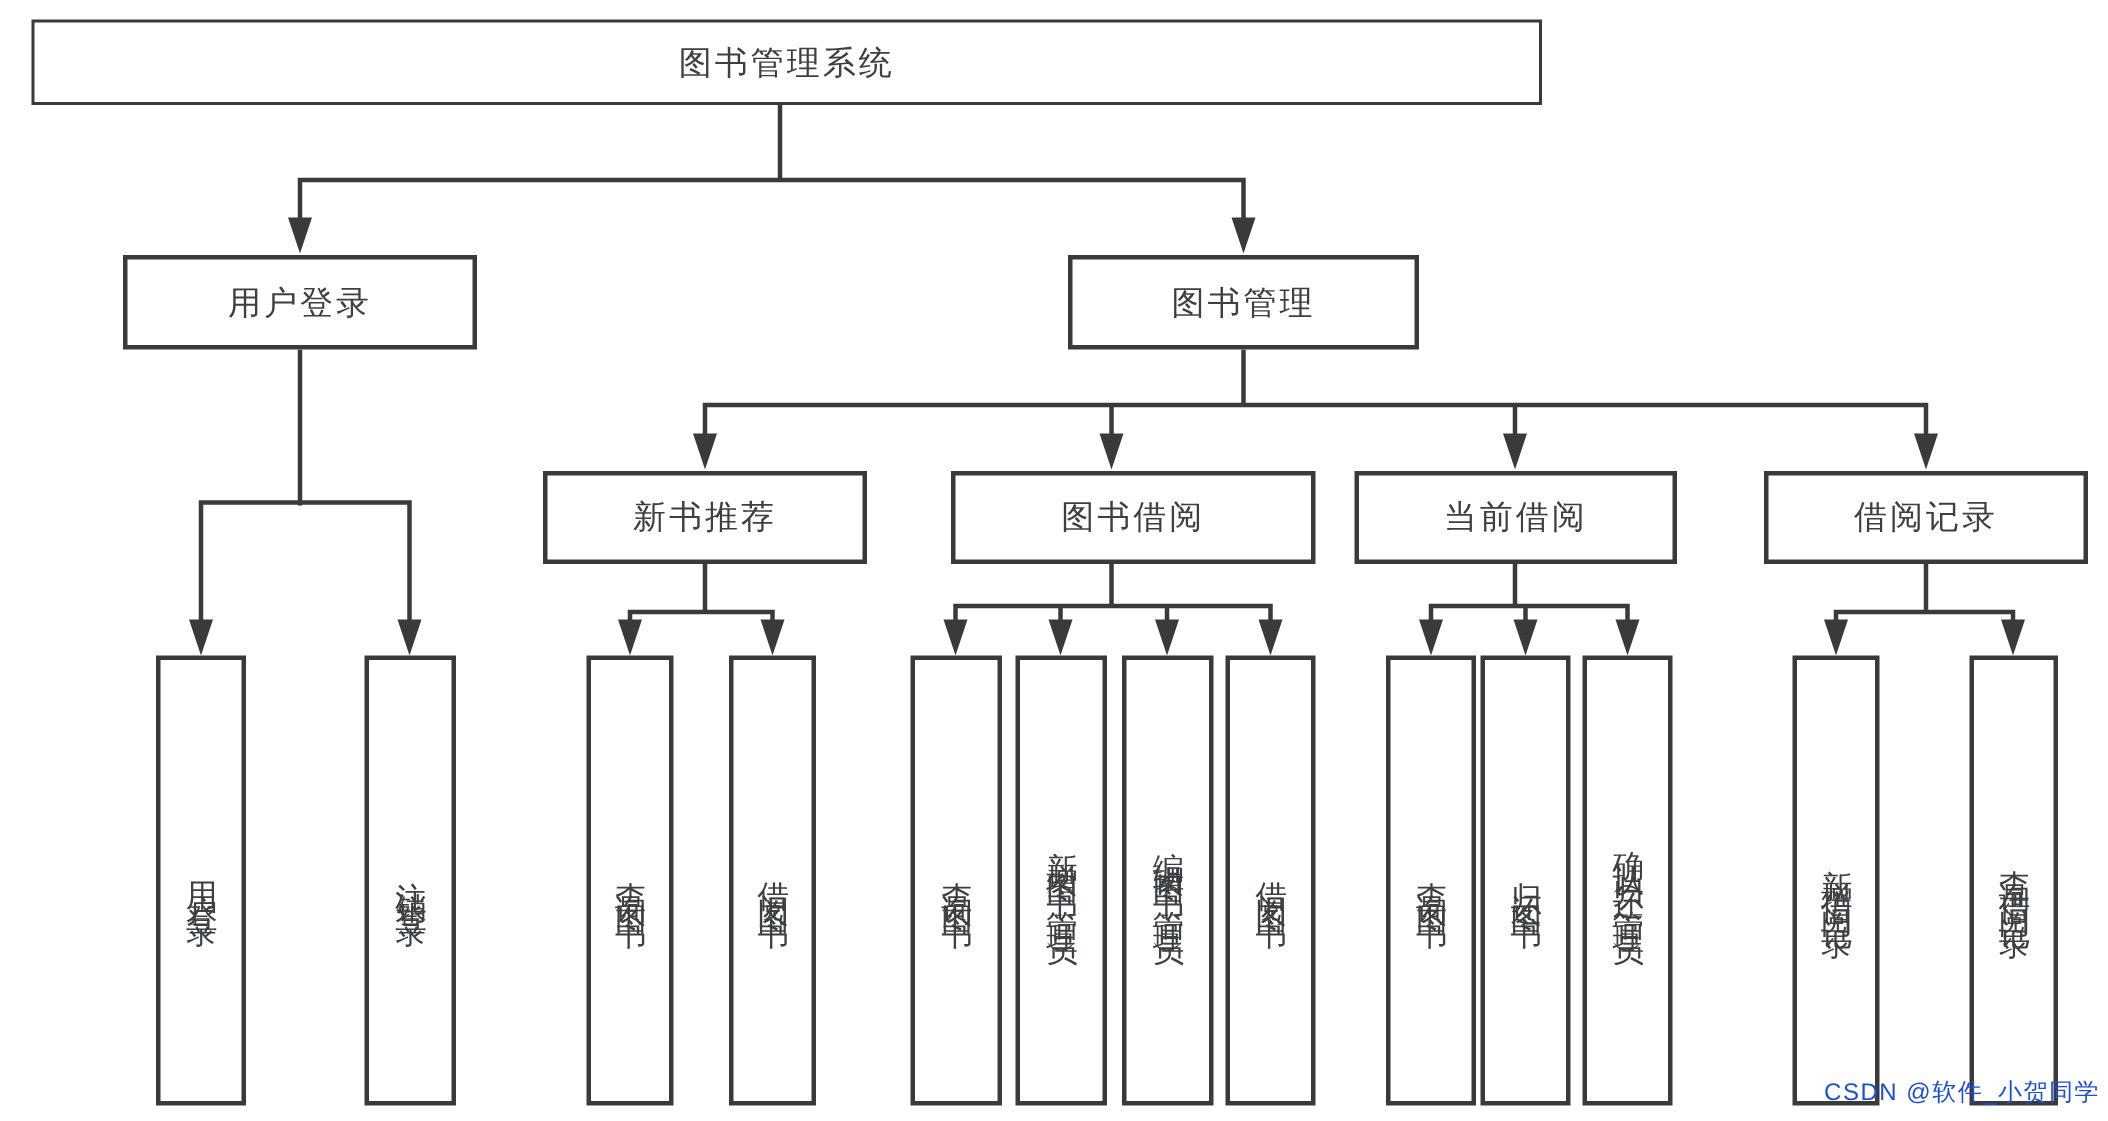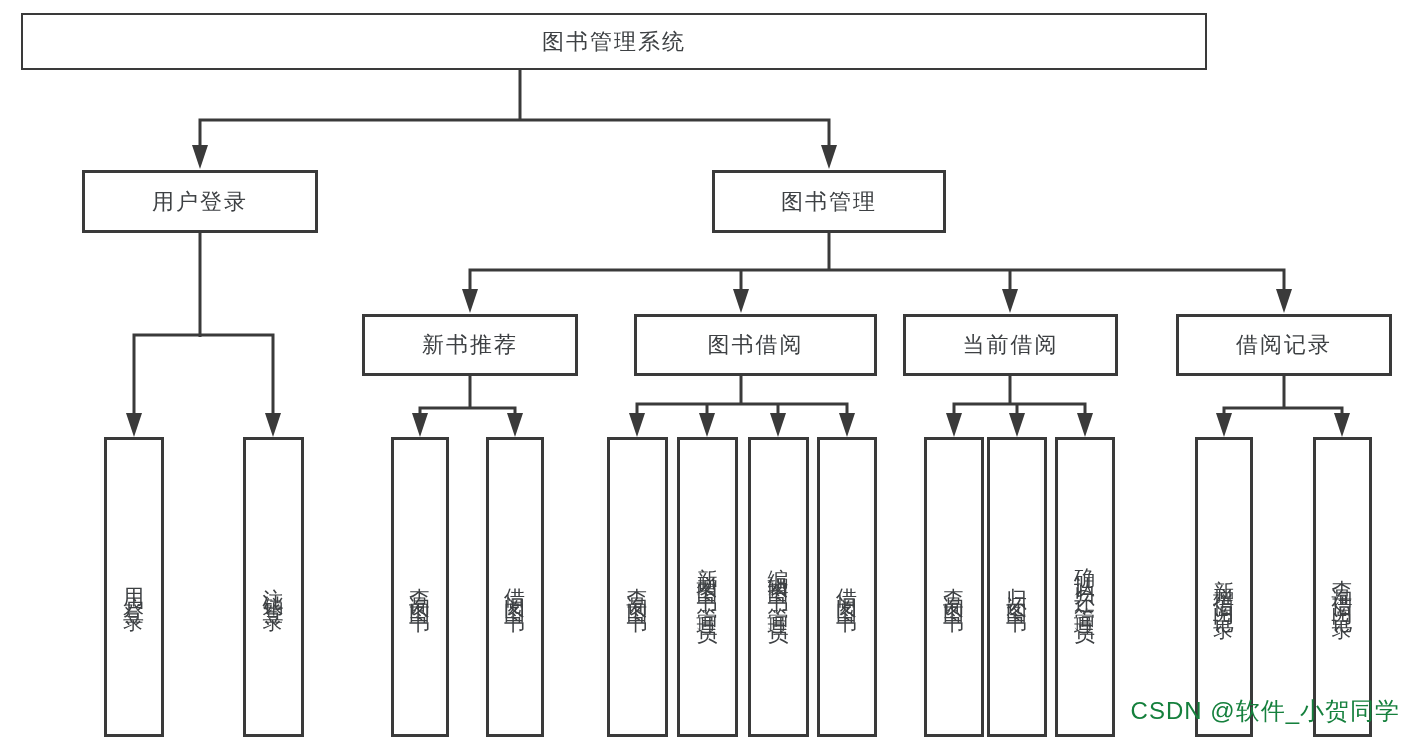--- a/index.html
+++ b/index.html
@@ -39,23 +39,23 @@
     writing-mode: vertical-rl;
     text-orientation: mixed;
     font-size: 21px;
     letter-spacing: 8px;
     line-height: 1.1;
     color: #3d4043;
   }
   #watermark {
     position: absolute;
     right: 5px;
-    bottom: 20px;
-    font-size: 24px;
-    color: #15803d;
+    bottom: 8px;
+    font-size: 16px;
+    color: #1d4ed8;
     letter-spacing: 1px;
     white-space: nowrap;
     z-index: 5;
   }
   svg line, svg path { stroke: #3a3a3a; stroke-width: 3; fill: none; }
   svg polygon { fill: #3a3a3a; stroke: none; }
 </style>
 </head>
 <body>
 
@@ -102,21 +102,21 @@
     <polygon points="946,413 962,413 954,437"></polygon>
     <polygon points="1009,413 1025,413 1017,437"></polygon>
     <polygon points="1077,413 1093,413 1085,437"></polygon>
 
     <path d="M1284 376 V409"></path>
     <path d="M1224 414 L1224 408 L1342 408 L1342 414"></path>
     <polygon points="1216,413 1232,413 1224,437"></polygon>
     <polygon points="1334,413 1350,413 1342,437"></polygon>
   </svg>
 
-  <div class="node hbox" style="left:21px; top:13px; width:1186px; height:57px; border-width:2px;">
+  <div class="node hbox" style="left:21px; top:13px; width:1007px; height:57px; border-width:2px;">
     <span>图书管理系统</span>
   </div>
 
   <div class="node hbox" style="left:82px; top:170px; width:236px; height:63px;">
     <span>用户登录</span>
   </div>
   <div class="node hbox" style="left:712px; top:170px; width:234px; height:63px;">
     <span>图书管理</span>
   </div>
 

